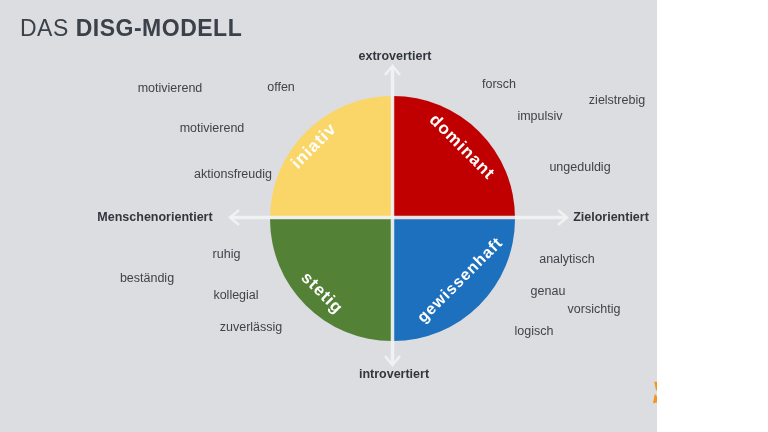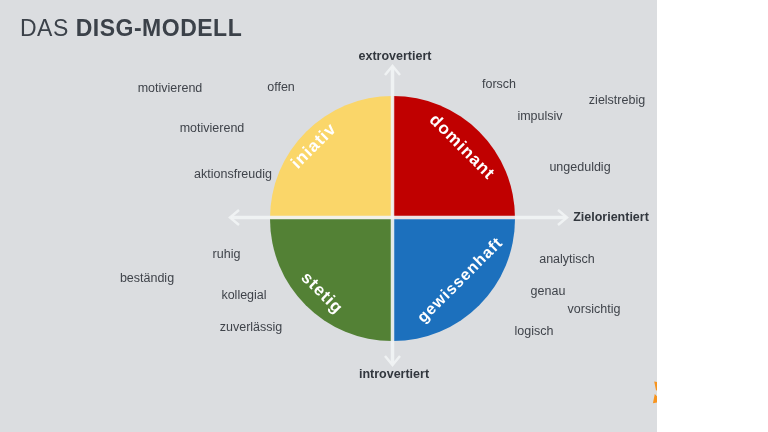--- a/index.html
+++ b/index.html
@@ -73,35 +73,36 @@
       <line x1="231" y1="217.5" x2="566" y2="217.5" stroke-width="3.5"></line>
       <polyline points="385,75 392.5,66 400,75" stroke-width="2.5"></polyline>
       <polyline points="385,356 392.5,365 400,356" stroke-width="2.5"></polyline>
       <polyline points="239,210 230,217.5 239,225" stroke-width="2.5"></polyline>
       <polyline points="558,210 567,217.5 558,225" stroke-width="2.5"></polyline>
     </g>
   </svg>
 
   <div class="axis-label" style="left:395px; top:56px;">extrovertiert</div>
   <div class="axis-label" style="left:394px; top:374px;">introvertiert</div>
+  <div class="axis-label" style="left:155px; top:217px;">Menschenorientiert</div>
   <div class="axis-label" style="left:611px; top:217px;">Zielorientiert</div>
 
   <span class="trait" style="left:170px; top:88px;">motivierend</span>
   <span class="trait" style="left:281px; top:87px;">offen</span>
   <span class="trait" style="left:212px; top:128px;">motivierend</span>
   <span class="trait" style="left:193px; top:174px;margin-left:40px;">aktionsfreudig</span>
 
   <span class="trait" style="left:499px; top:84px;">forsch</span>
   <span class="trait" style="left:617px; top:100px;">zielstrebig</span>
   <span class="trait" style="left:540px; top:116px;">impulsiv</span>
   <span class="trait" style="left:580px; top:167px;">ungeduldig</span>
 
   <span class="trait" style="left:211px; top:254px;padding-left:31px;">ruhig</span>
   <span class="trait" style="left:147px; top:278px;">beständig</span>
-  <span class="trait" style="left:244px; top:295px;">kollegial</span>
+  <span class="trait" style="left:236px; top:295px;">kollegial</span>
   <span class="trait" style="left:251px; top:327px;">zuverlässig</span>
 
   <span class="trait" style="left:567px; top:259px;">analytisch</span>
   <span class="trait" style="left:548px; top:291px;">genau</span>
   <span class="trait" style="left:594px; top:309px;">vorsichtig</span>
   <span class="trait" style="left:534px; top:331px;">logisch</span>
 
   <div class="logo">
     <svg width="26" height="24" viewBox="0 0 26 24">
       <g stroke="#F7941E" stroke-width="2" fill="#F7941E">

